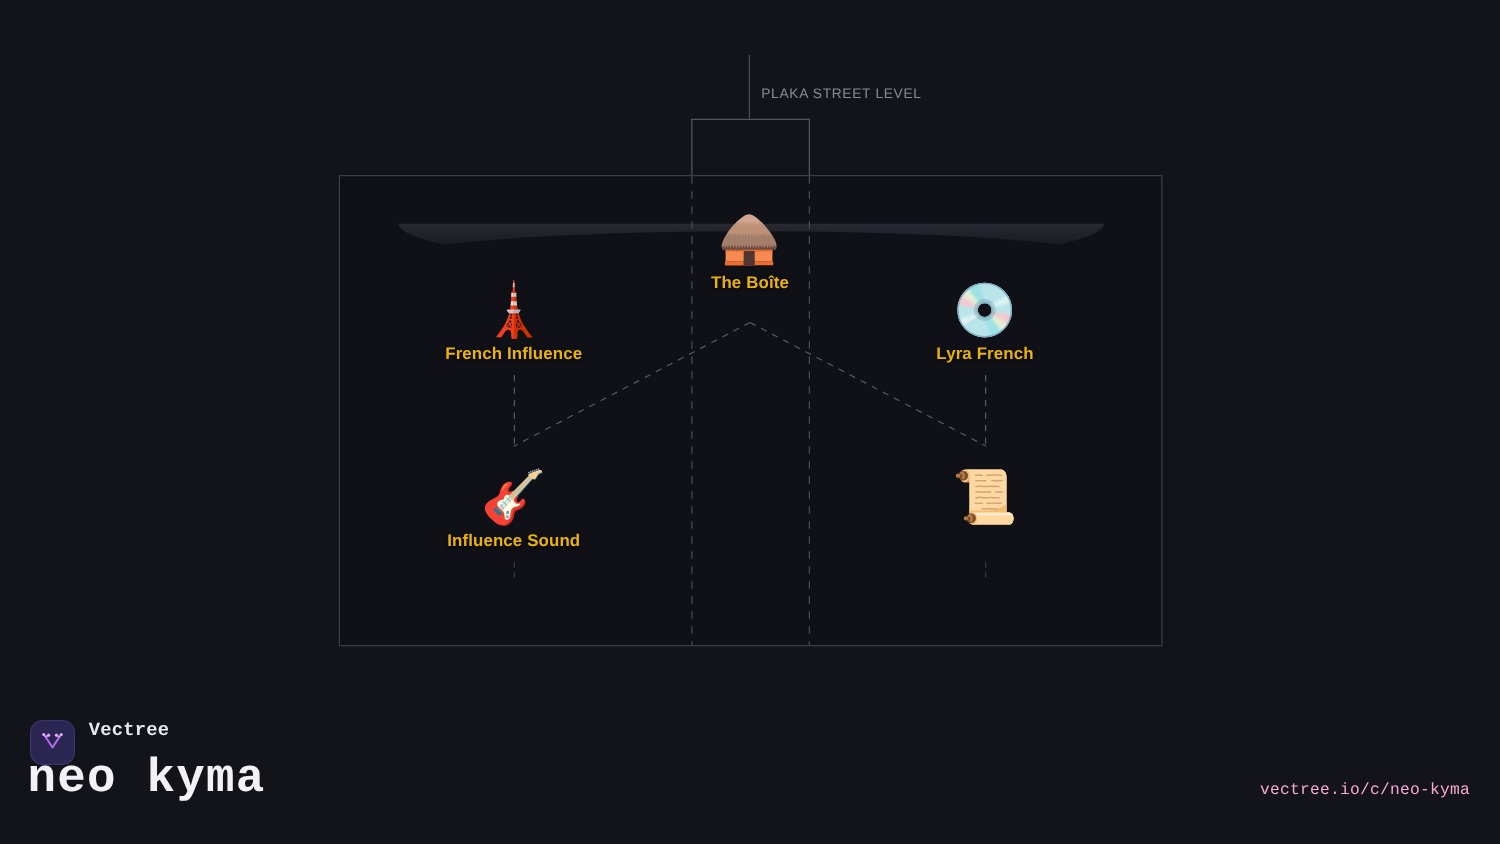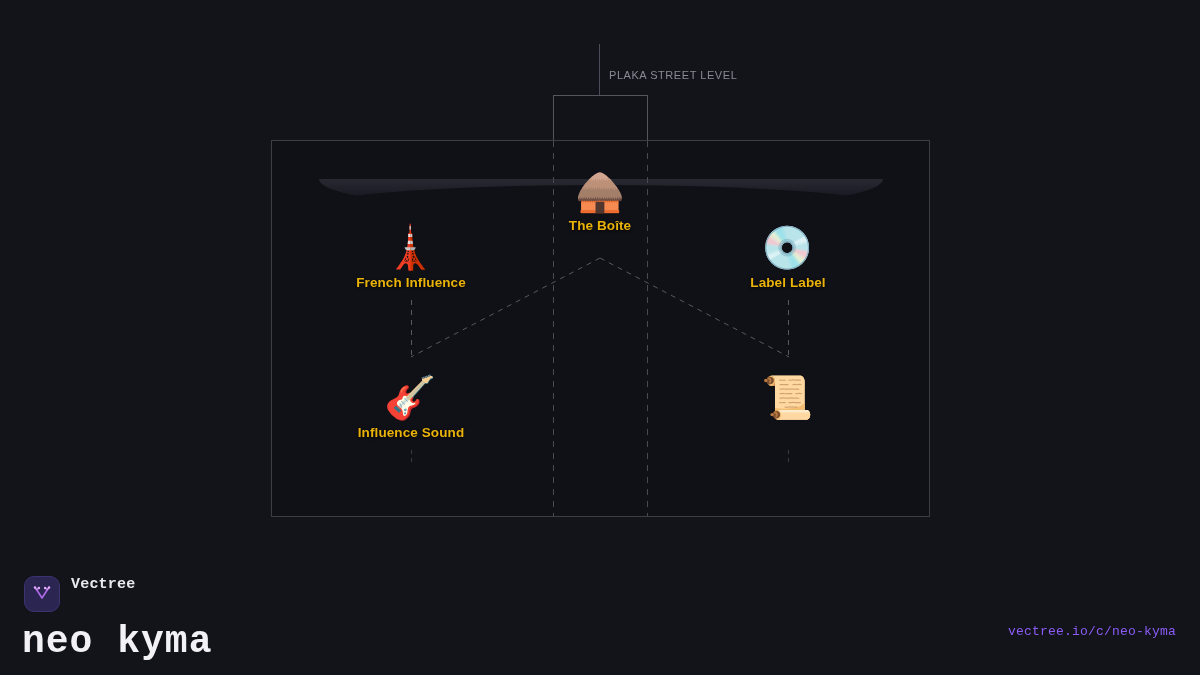--- a/index.html
+++ b/index.html
@@ -145,34 +145,34 @@
   #brand-name {
     font-family: "Liberation Mono", monospace;
     font-size: 15px;
     font-weight: bold;
     color: #e8e8ef;
     letter-spacing: 0.2px;
   }
   #page-title {
     position: absolute;
     left: 22px;
-    top: 620px;
+    top: 602px;
     font-family: "Liberation Mono", monospace;
     font-size: 38px;
     font-weight: bold;
     color: #f2f2f6;
     letter-spacing: 1px;
   }
   #footer-url {
     position: absolute;
     right: 24px;
     top: 624px;
     font-family: "Liberation Mono", monospace;
     font-size: 13px;
-    color: #8b5cf6;
+    color: #f9a8d4;
     letter-spacing: 0.2px;
   }
 </style>
 </head>
 <body>
 
 <div id="street-level-label">PLAKA STREET LEVEL</div>
 <div id="street-stem"></div>
 
 <div id="entry-box"></div>
@@ -202,21 +202,21 @@
   <div class="node-label">The Boîte</div>
 </div>
 
 <div class="node" id="node-left-top">
   <div class="node-emoji">🗼</div>
   <div class="node-label">French Influence</div>
 </div>
 
 <div class="node" id="node-right-top">
   <div class="node-emoji">💿</div>
-  <div class="node-label">Label Label</div>
+  <div class="node-label">Lyra French</div>
 </div>
 
 <div class="node" id="node-left-bot">
   <div class="node-emoji">🎸</div>
   <div class="node-label">Influence Sound</div>
 </div>
 
 <div class="node" id="node-right-bot">
   <div class="node-emoji">📜</div>
 </div>

